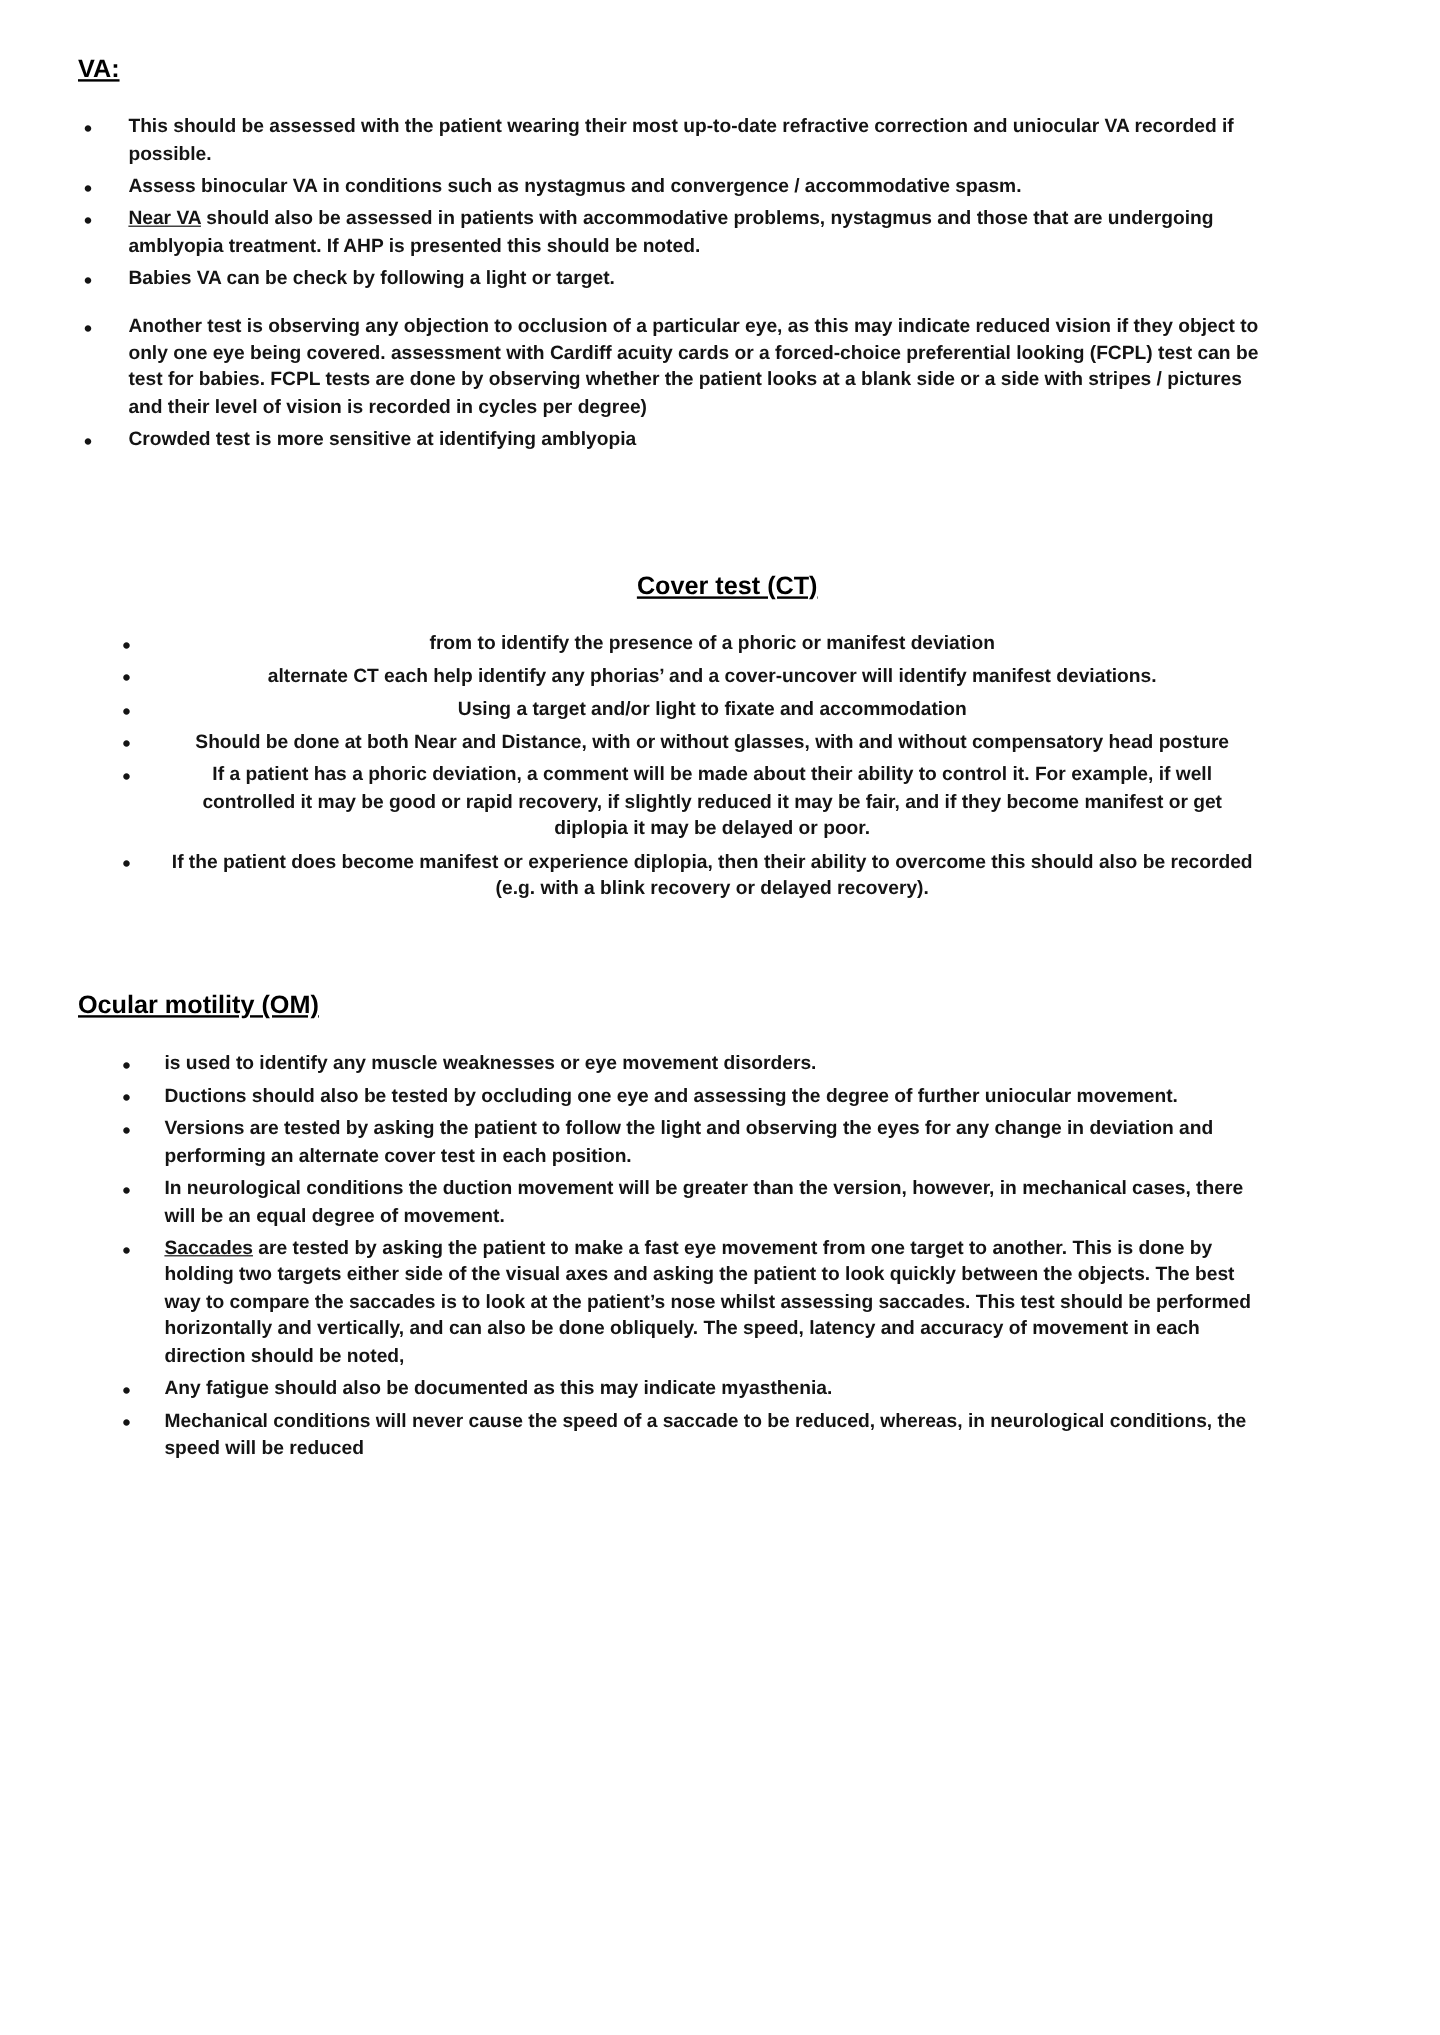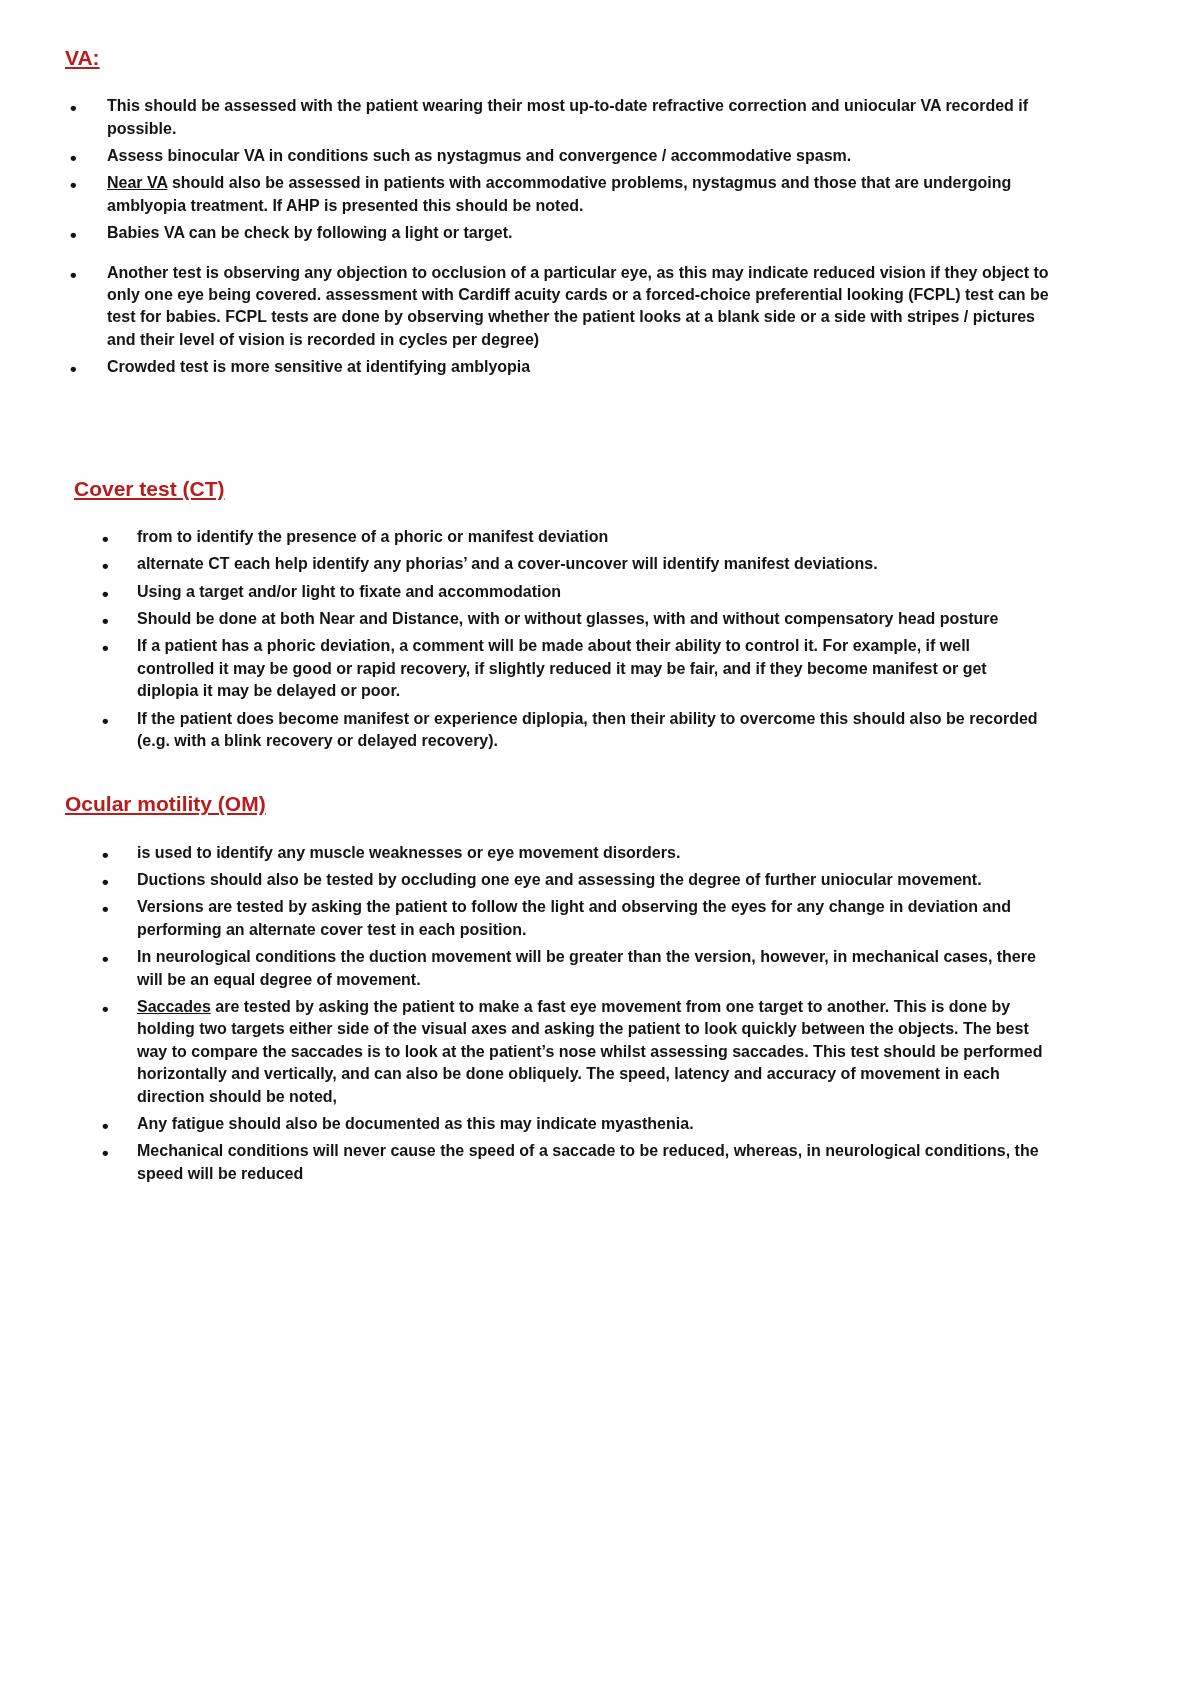--- a/index.html
+++ b/index.html
@@ -18,21 +18,21 @@
   .page {
     box-sizing: border-box;
     width: 1200px;
     height: 1696px;
     padding: 44px 62px 40px 65px;
   }
   .heading {
     margin: 0;
     font-size: 21px;
     line-height: 1.3;
-    color: #b91c1c;
+    color: #000000;
     text-decoration: underline;
     font-weight: bold;
   }
   .heading.indent-slight {
     margin-left: 9px;
   }
   ul.bullets {
     list-style: none;
     margin: 24px 0 0 0;
     padding: 0;
@@ -59,23 +59,24 @@
     left: 37px;
   }
   li.gap-top {
     margin-top: 17px;
   }
   .u-lead {
     text-decoration: underline;
   }
   .section-ct {
     margin-top: 96px;
+    text-align: center;
   }
   .section-om {
-    margin-top: 38px;
+    margin-top: 72px;
   }
 </style>
 </head>
 <body>
 
 <div class="page">
 
   <h2 class="heading">VA:</h2>
   <ul class="bullets">
     <li>

